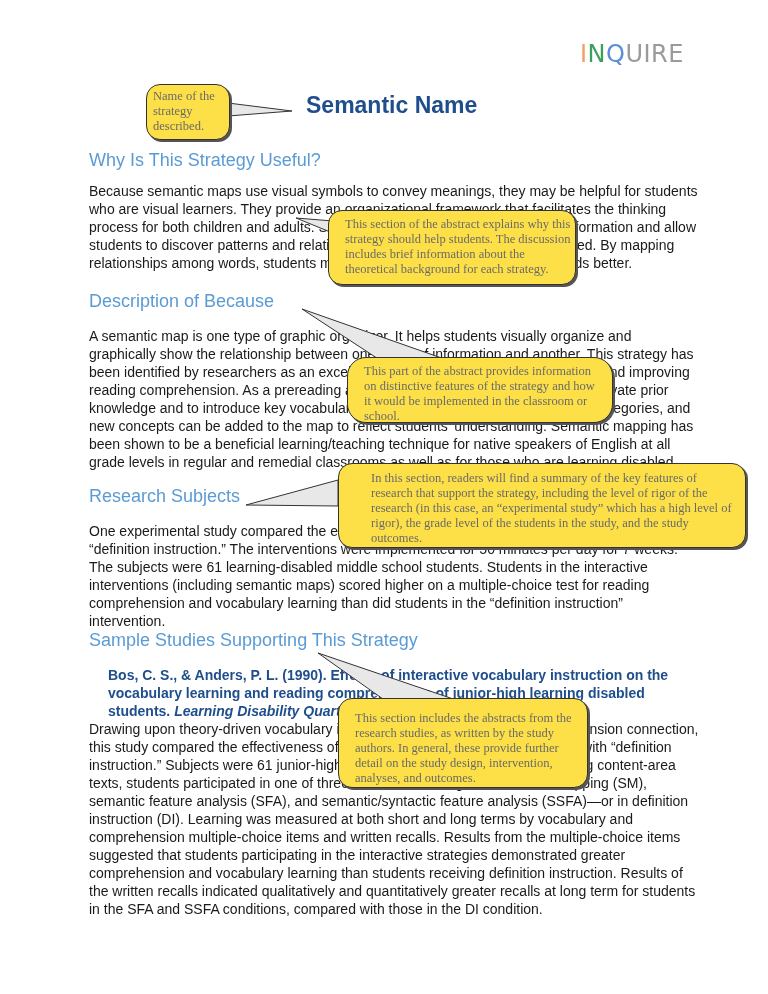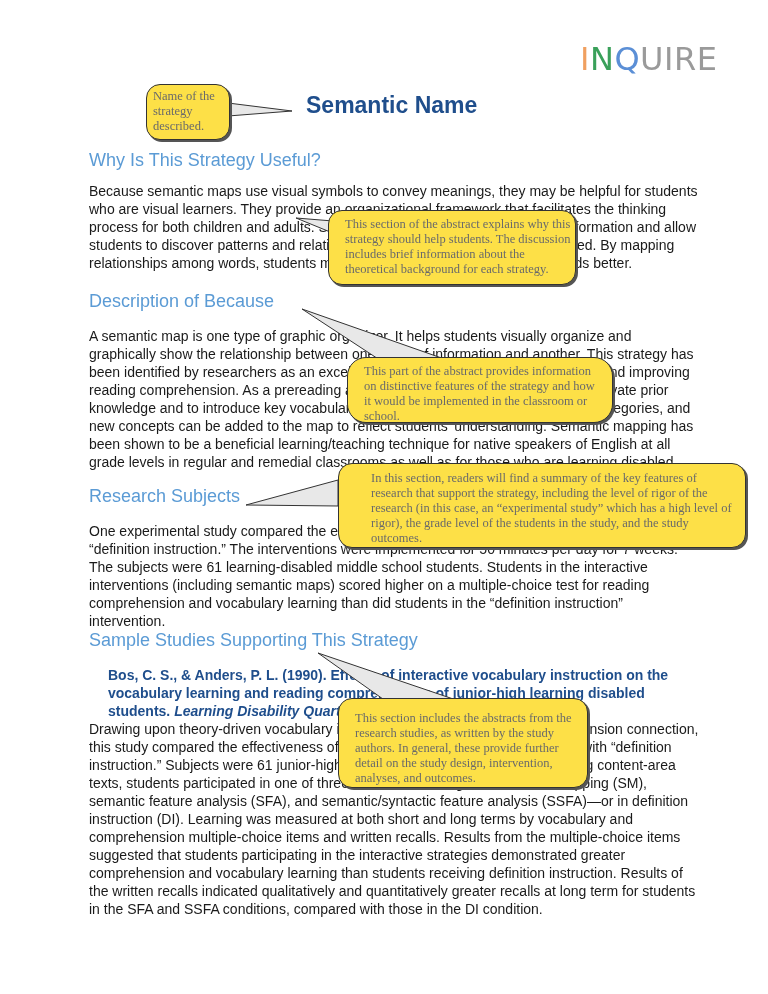--- a/index.html
+++ b/index.html
@@ -2,21 +2,21 @@
 <html><head>
   <meta charset="utf-8">
   <style>
     html, body { margin: 0; padding: 0; background: #ffffff; }
     body {
       width: 768px; height: 994px; position: relative; overflow: hidden;
       font-family: "Liberation Sans", sans-serif; color: #1a1a1a;
     }
     .logo {
       position: absolute; left: 580px; top: 40px;
-      font-family: "DejaVu Sans", sans-serif; font-size: 32px; letter-spacing: 0.5px;
+      font-family: "DejaVu Sans", sans-serif; font-size: 24px; letter-spacing: 0.5px;
       color: #9a9a9a;
     }
     .logo .c1 { color: #f0a060; }
     .logo .c2 { color: #3aa05a; }
     .logo .c3 { color: #5b8fd6; }
     .title {
       position: absolute; left: 306px; top: 92px;
       font-size: 23px; font-weight: bold; color: #1f4e8c;
     }
     h2 {

